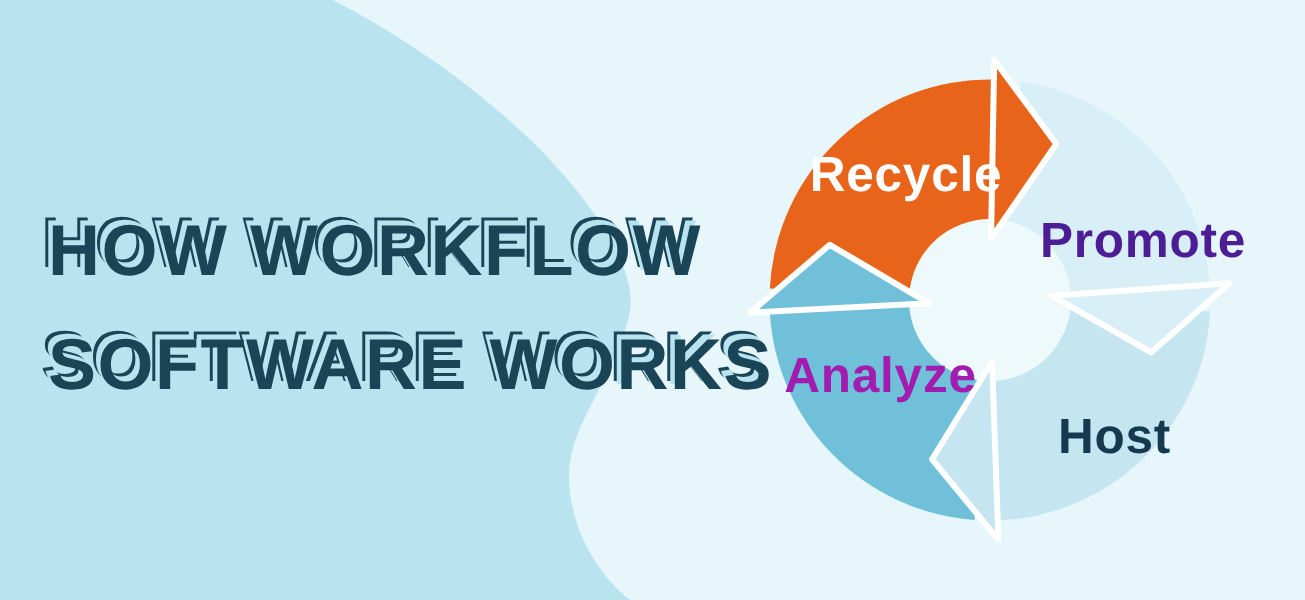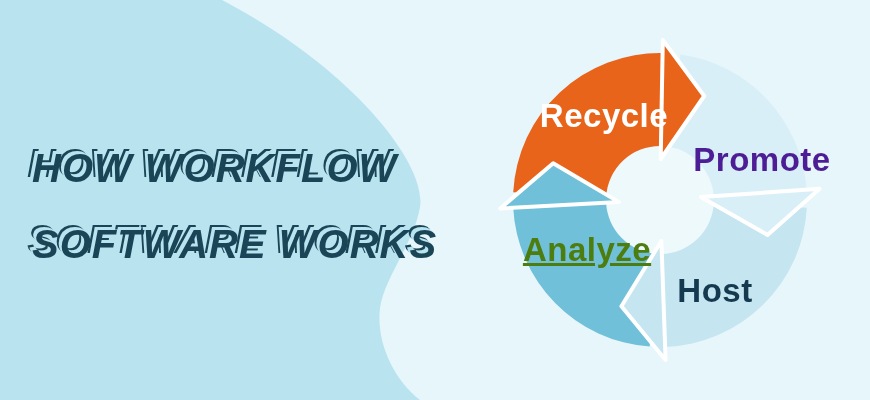--- a/index.html
+++ b/index.html
@@ -9,26 +9,25 @@
     overflow:hidden;
     background:var(--bg-left,#B9E3EE);
     font-family:"Liberation Sans",sans-serif;
   }
   .stage svg{position:absolute;left:0;top:0;}
   .title{
     position:absolute;
     left:32px;top:130px;
     color:var(--title,#1A4557);
     font-weight:800;
-    font-size:40px;
+    font-size:48px;
     letter-spacing:1px;
     line-height:76px;
     white-space:nowrap;
     text-shadow:-3px -3px 0 var(--bg-left,#B9E3EE), -5px -5px 0 var(--title,#1A4557);
-    font-style:italic;
   }
   .cycle-label{
     position:absolute;
     transform:translate(-50%,-50%);
     font-weight:700;
     font-size:33px;
     letter-spacing:0.5px;
     color:var(--label,#153A50);
     white-space:nowrap;
     text-align:right;
@@ -60,16 +59,16 @@
       </g>
   </svg>
 
   <div class="title">
     <div class="title-line">HOW WORKFLOW</div>
     <div class="title-line">SOFTWARE WORKS</div>
   </div>
 
   <div class="cycle-label" style="left: 604px; top: 116px; color: rgb(255, 255, 255);">Recycle</div>
   <div class="cycle-label" style="left: 762px; top: 160px; color: #4c1d95;">Promote</div>
-  <div class="cycle-label" style="left: 715px; top: 291px; color: rgb(21, 58, 80);">Host</div>
-  <div class="cycle-label" style="left: 587px; top: 250px; color: #4d7c0f; text-decoration: underline;">Analyze</div>
+  <div class="cycle-label" style="left: 743px; top: 291px; color: rgb(21, 58, 80);">Host</div>
+  <div class="cycle-label" style="left: 587px; top: 250px; color: #a21caf;">Analyze</div>
 
 </div>
 
 </body></html>

